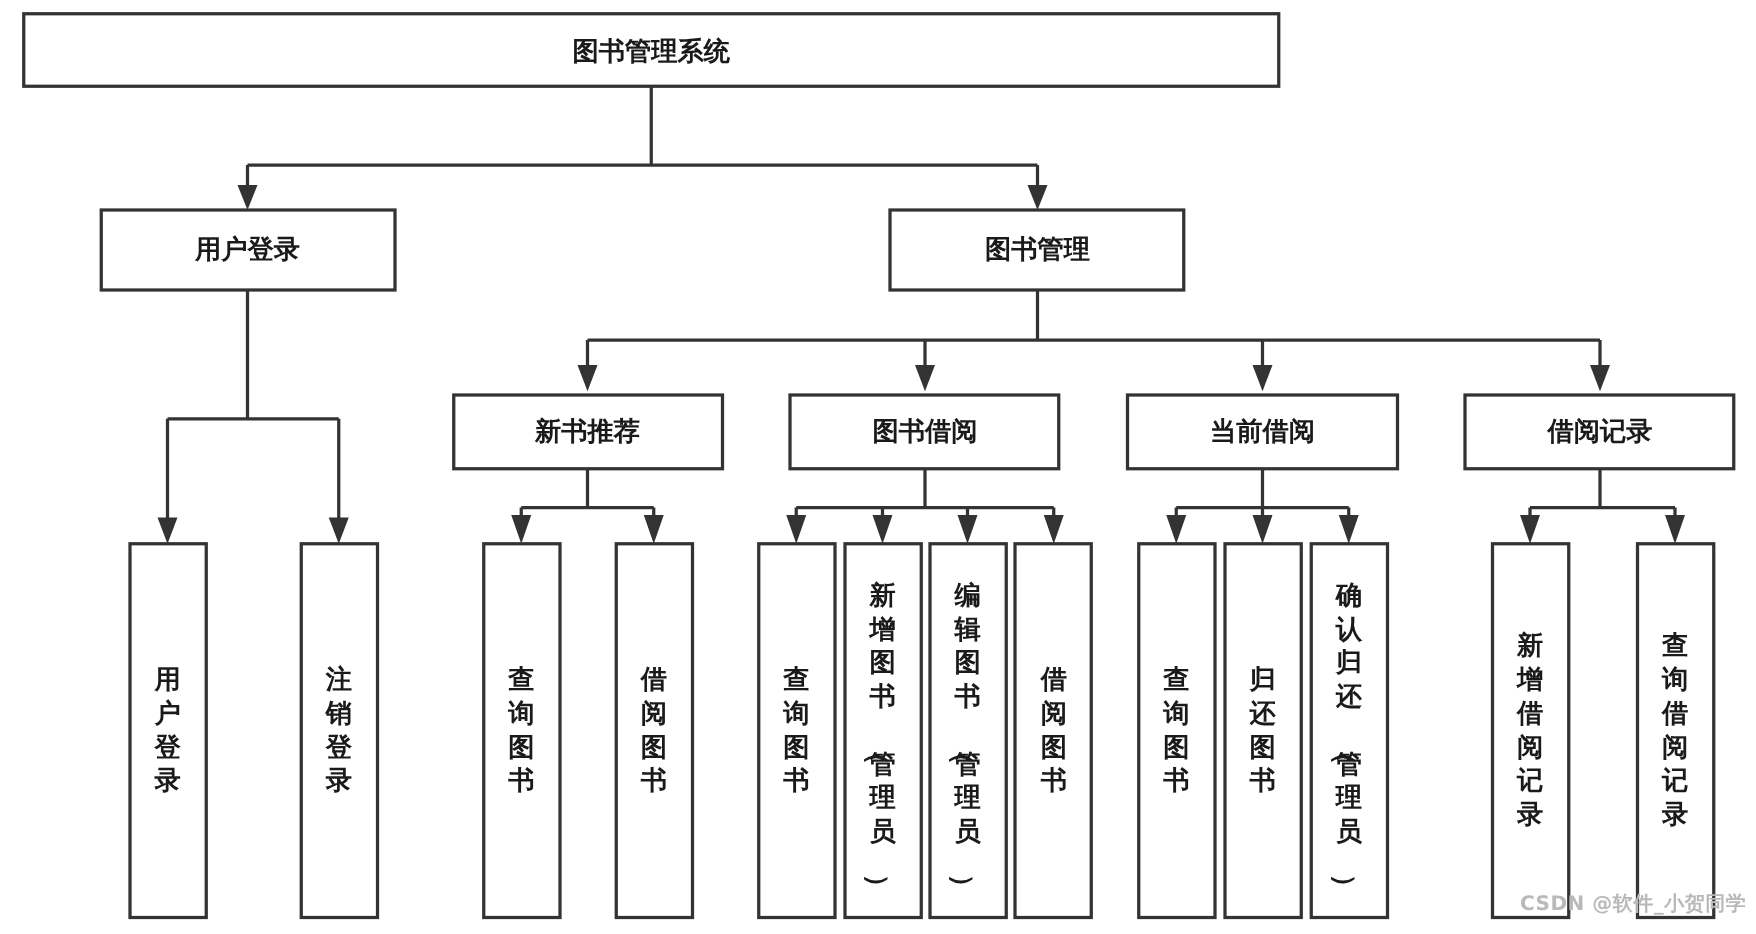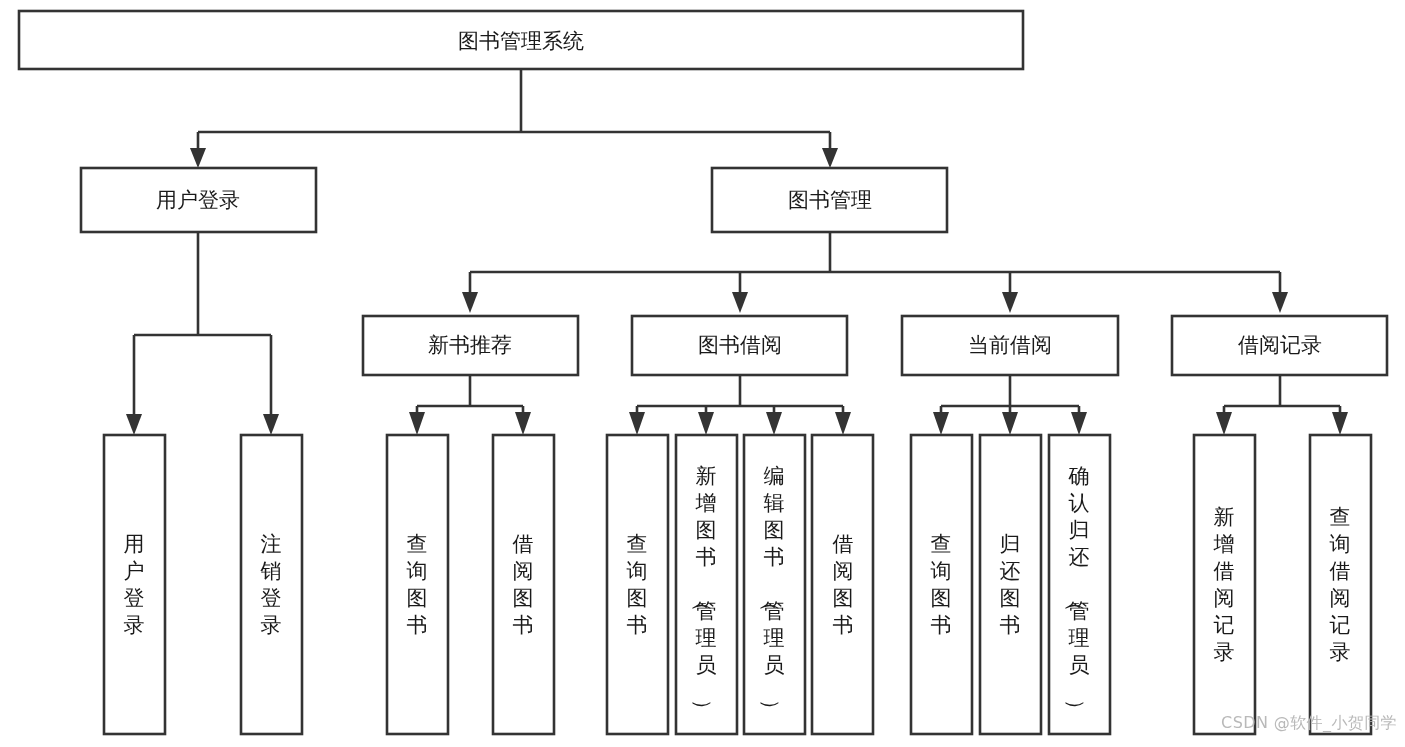--- a/index.html
+++ b/index.html
@@ -11,20 +11,21 @@
     width: 1405px;
     height: 747px;
     font-family: "DejaVu Sans", "Liberation Sans", sans-serif;
     overflow: hidden;
     position: relative;
   }
   #diagram-root {
     position: relative;
     width: 1405px;
     height: 737px;
+    font-weight: bold;
   }
   svg.diagram {
     position: absolute;
     left: 0;
     top: 0;
     width: 1405px;
     height: 747px;
   }
   .node-box {
     fill: #ffffff;

